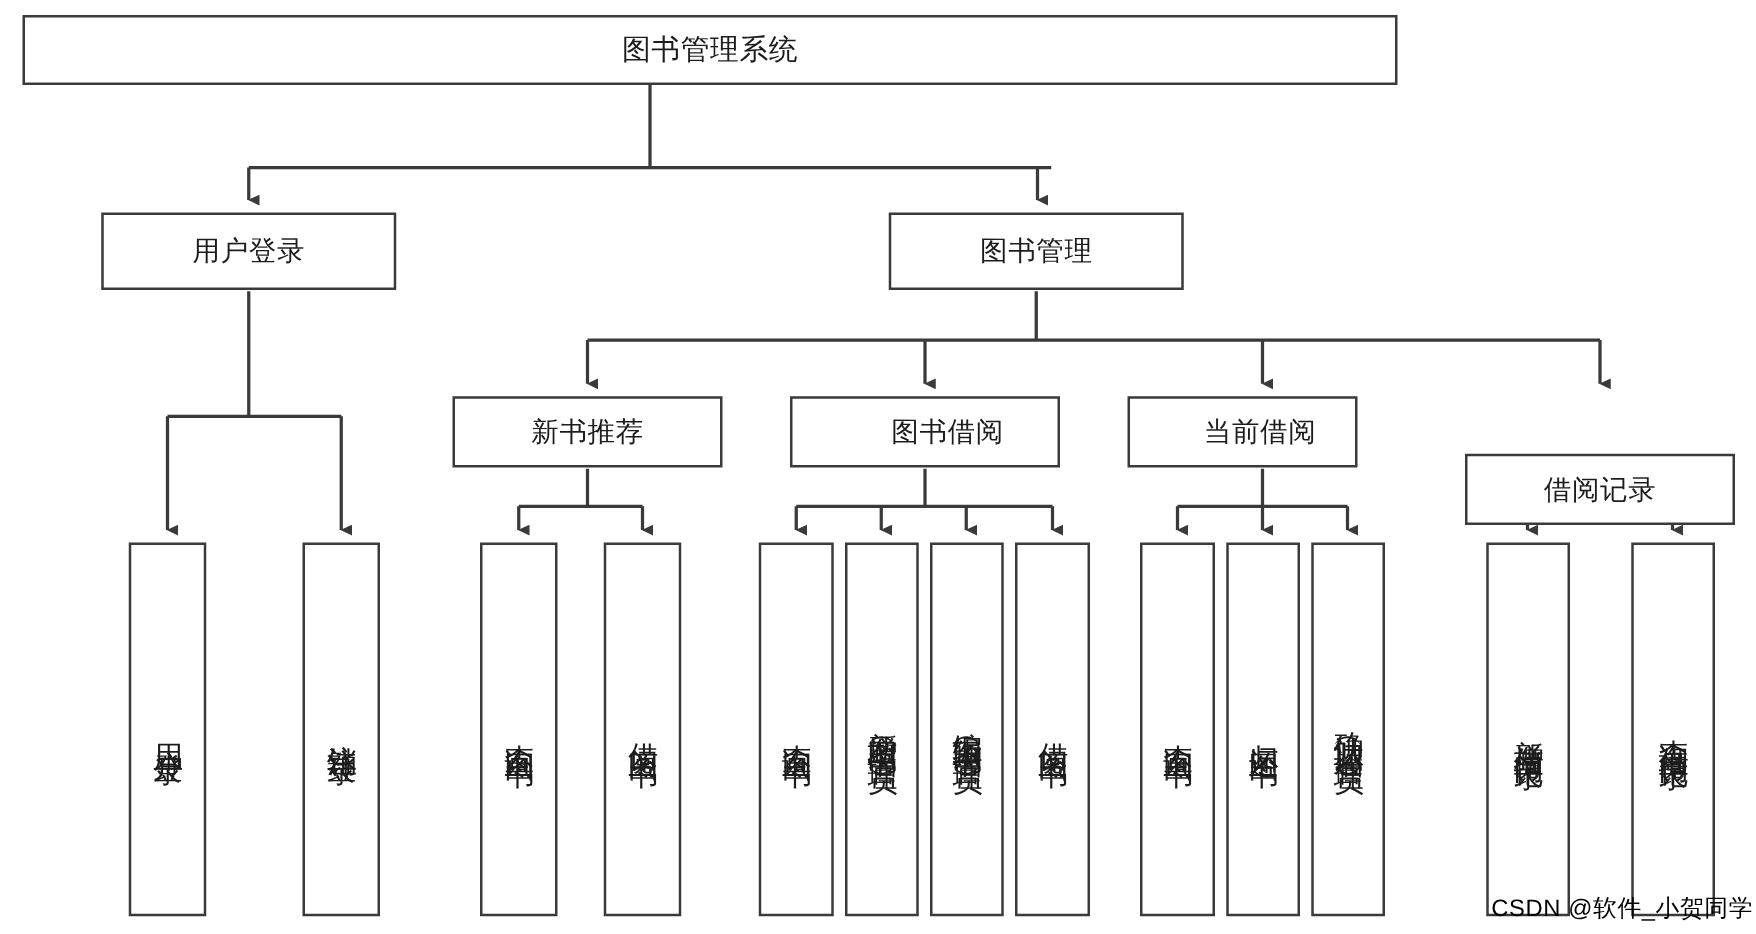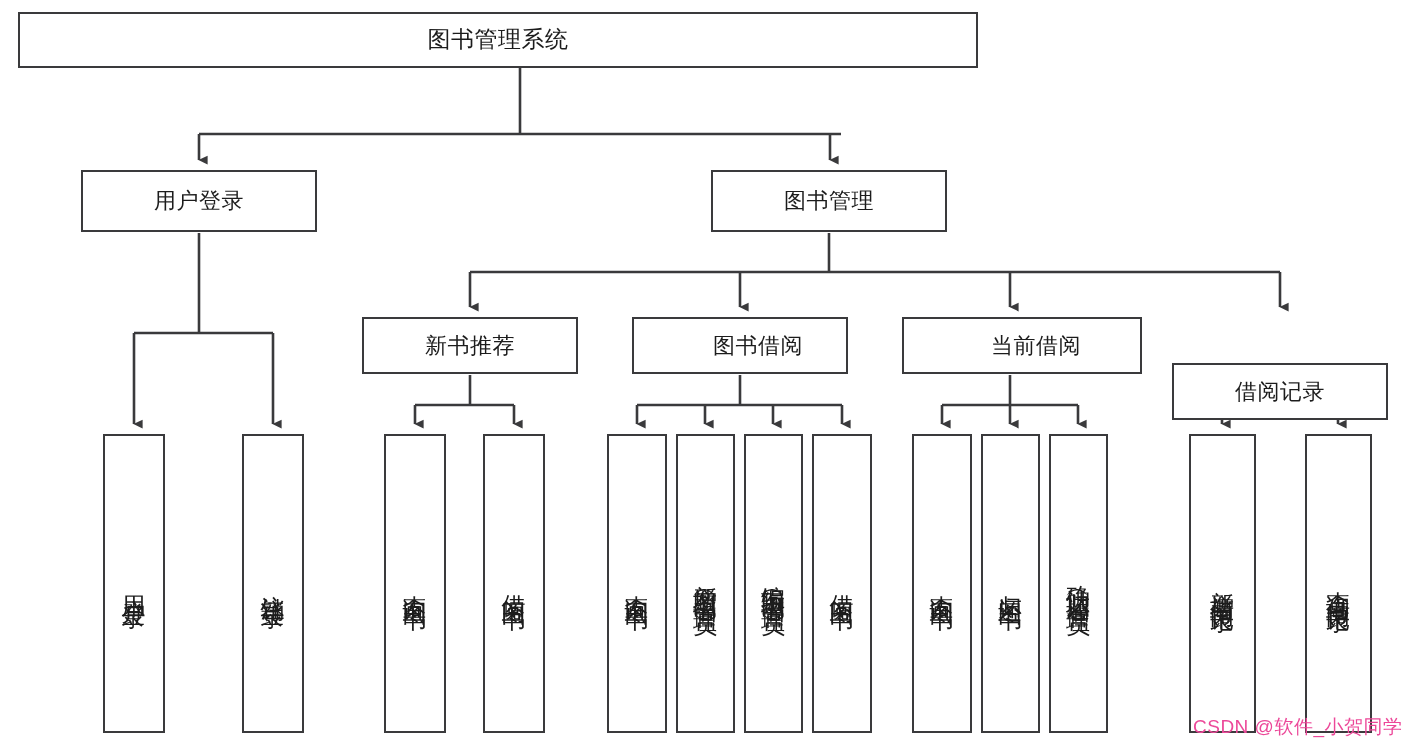--- a/index.html
+++ b/index.html
@@ -52,21 +52,21 @@
     writing-mode:vertical-rl;
     text-orientation:upright;
     font-size:24px;
     line-height:1.05;
     letter-spacing:4px;
     white-space:nowrap;
   }
   .watermark{
     position:absolute;
     font-size:19px;
-    color:#ec4899;
+    color:#000000;
     letter-spacing:0.5px;
     white-space:nowrap;
     user-select:none;
   }
 </style>
 </head>
 <body>
 
 <div id="canvas">
 
@@ -113,41 +113,41 @@
       <path d="M1010,405 L1010,424" marker-end="url(#arw)"></path>
       <path d="M1078,405 L1078,424" marker-end="url(#arw)"></path>
 
       <path d="M1280,375 L1280,405"></path>
       <path d="M1222,405 L1338,405"></path>
       <path d="M1222,405 L1222,424" marker-end="url(#arw)"></path>
       <path d="M1338,405 L1338,424" marker-end="url(#arw)"></path>
     </g>
   </svg>
 
-  <div class="node horiz root" style="left:18px;top:12px;width:960px;height:56px;">
+  <div class="node horiz root" style="left:18px;top:12px;width:1100px;height:56px;">
     <span class="lbl">图书管理系统</span>
   </div>
 
   <div class="node horiz" style="left:81px;top:170px;width:236px;height:62px;">
     <span class="lbl">用户登录</span>
   </div>
 
   <div class="node horiz" style="left:362px;top:317px;width:216px;height:57px;">
     <span class="lbl">新书推荐</span>
   </div>
 
   <div class="node horiz" style="left:711px;top:170px;width:236px;height:62px;">
     <span class="lbl">图书管理</span>
   </div>
 
   <div class="node horiz" style="left:632px;top:317px;width:216px;height:57px;padding-left:36px;">
     <span class="lbl">图书借阅</span>
   </div>
 
-  <div class="node horiz" style="left:902px;top:317px;width:240px;height:57px;padding-left:28px;">
+  <div class="node horiz" style="left:902px;top:317px;width:184px;height:57px;padding-left:28px;">
     <span class="lbl">当前借阅</span>
   </div>
 
   <div class="node horiz" style="left:1172px;top:317px;width:216px;height:57px;margin-top:46px;">
     <span class="lbl">借阅记录</span>
   </div>
 
   <div class="node vert" style="left:103px;top:434px;width:62px;height:299px;">
     <span class="lbl">用户登录</span>
   </div>

